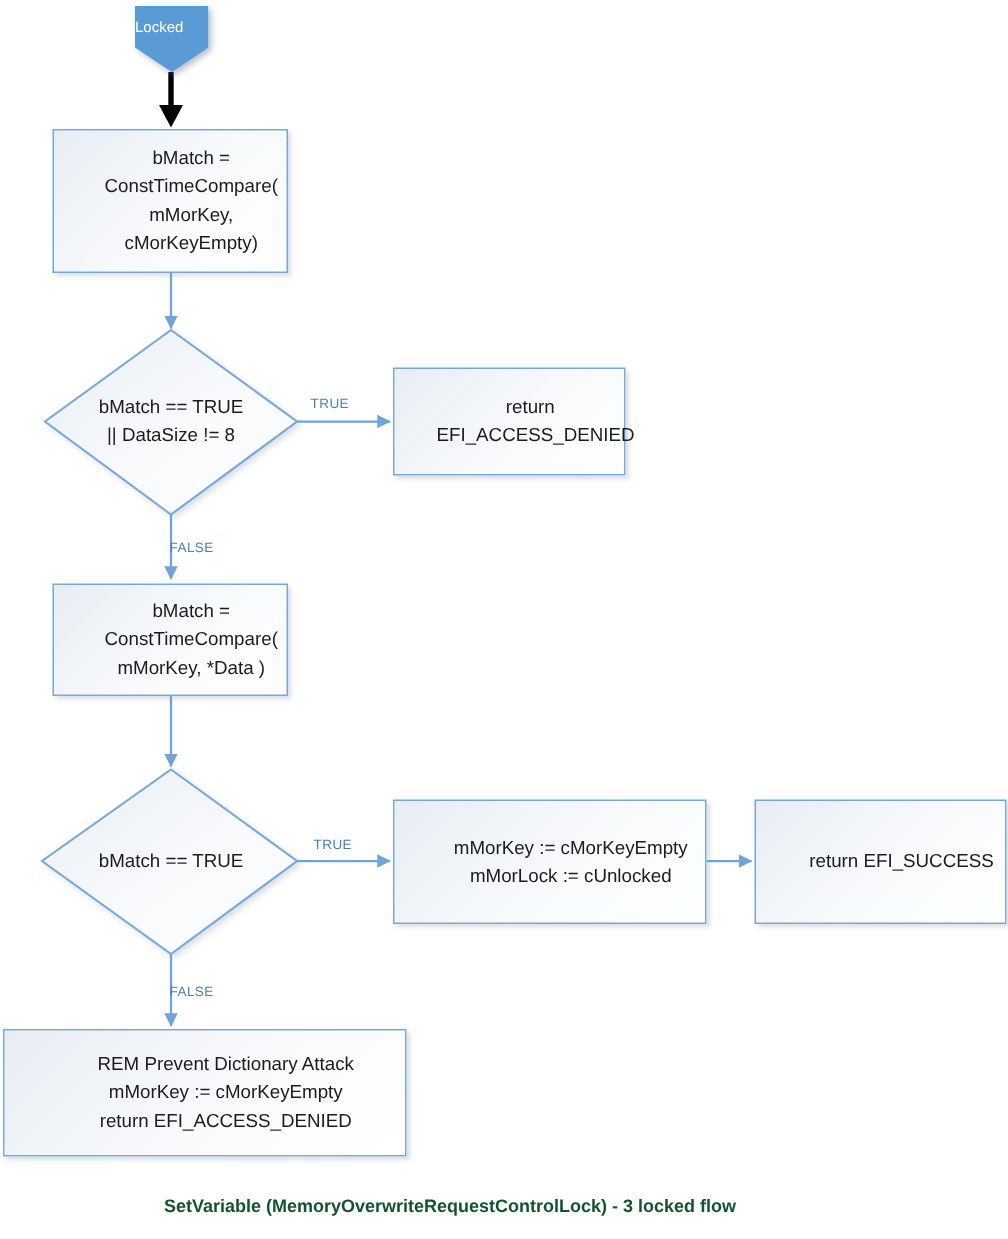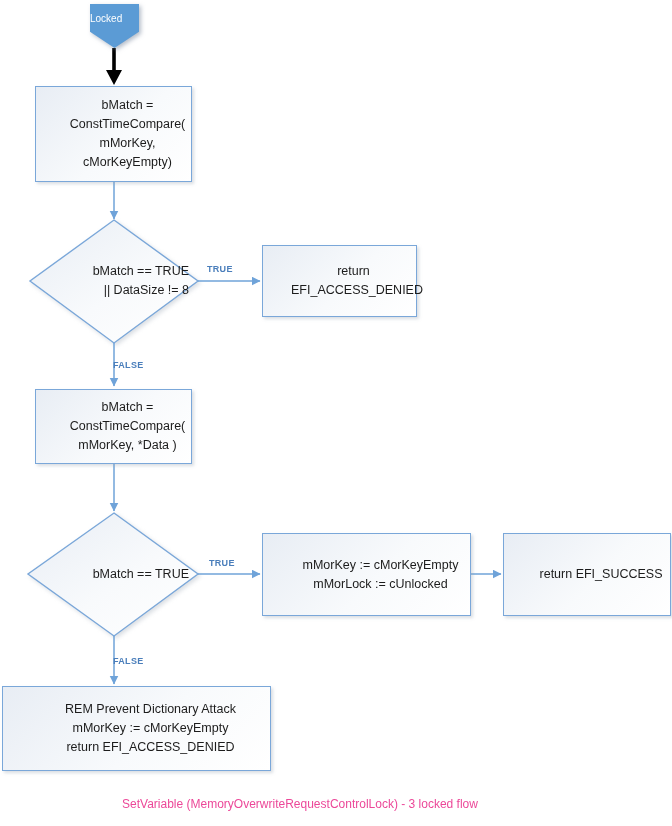--- a/index.html
+++ b/index.html
@@ -36,21 +36,21 @@
     display: block;
     width: 100%;
     white-space: pre-line;
     font-size: 12.5px;
     line-height: 19px;
     color: #1c1c1c;
   }
   
   .diamond-text {
     position: absolute;
-    text-align: right;
+    text-align: center;
     white-space: pre-line;
     font-size: 12.5px;
     line-height: 19px;
     color: #1c1c1c;
   }
   .diamond-shape {
     filter: drop-shadow(2px 2px 2px rgba(150,160,175,0.35));
   }
   
   .start-node {
@@ -71,32 +71,32 @@
     left: 90px; top: 13px;
     width: 25px;
     text-align: center;
     font-size: 10px;
     color: #ffffff;
   }
   
   .edge-label {
     position: absolute;
     font-size: 9px;
-    font-weight: bold;
+    font-weight: normal;
     letter-spacing: 0.3px;
     color: #4a7ebb;
   }
   .caption {
     position: absolute;
     left: 0; top: 797px;
     width: 600px;
     text-align: center;
     font-size: 12px;
-    font-weight: normal;
-    color: #ec4899;
+    font-weight: bold;
+    color: #14532d;
   }
 </style>
 </head>
 <body>
 
 <div class="canvas">
 
   <svg class="layer" width="672" height="826">
     <defs>
       <linearGradient id="shapeGrad" x1="0" y1="0" x2="1" y2="1">

